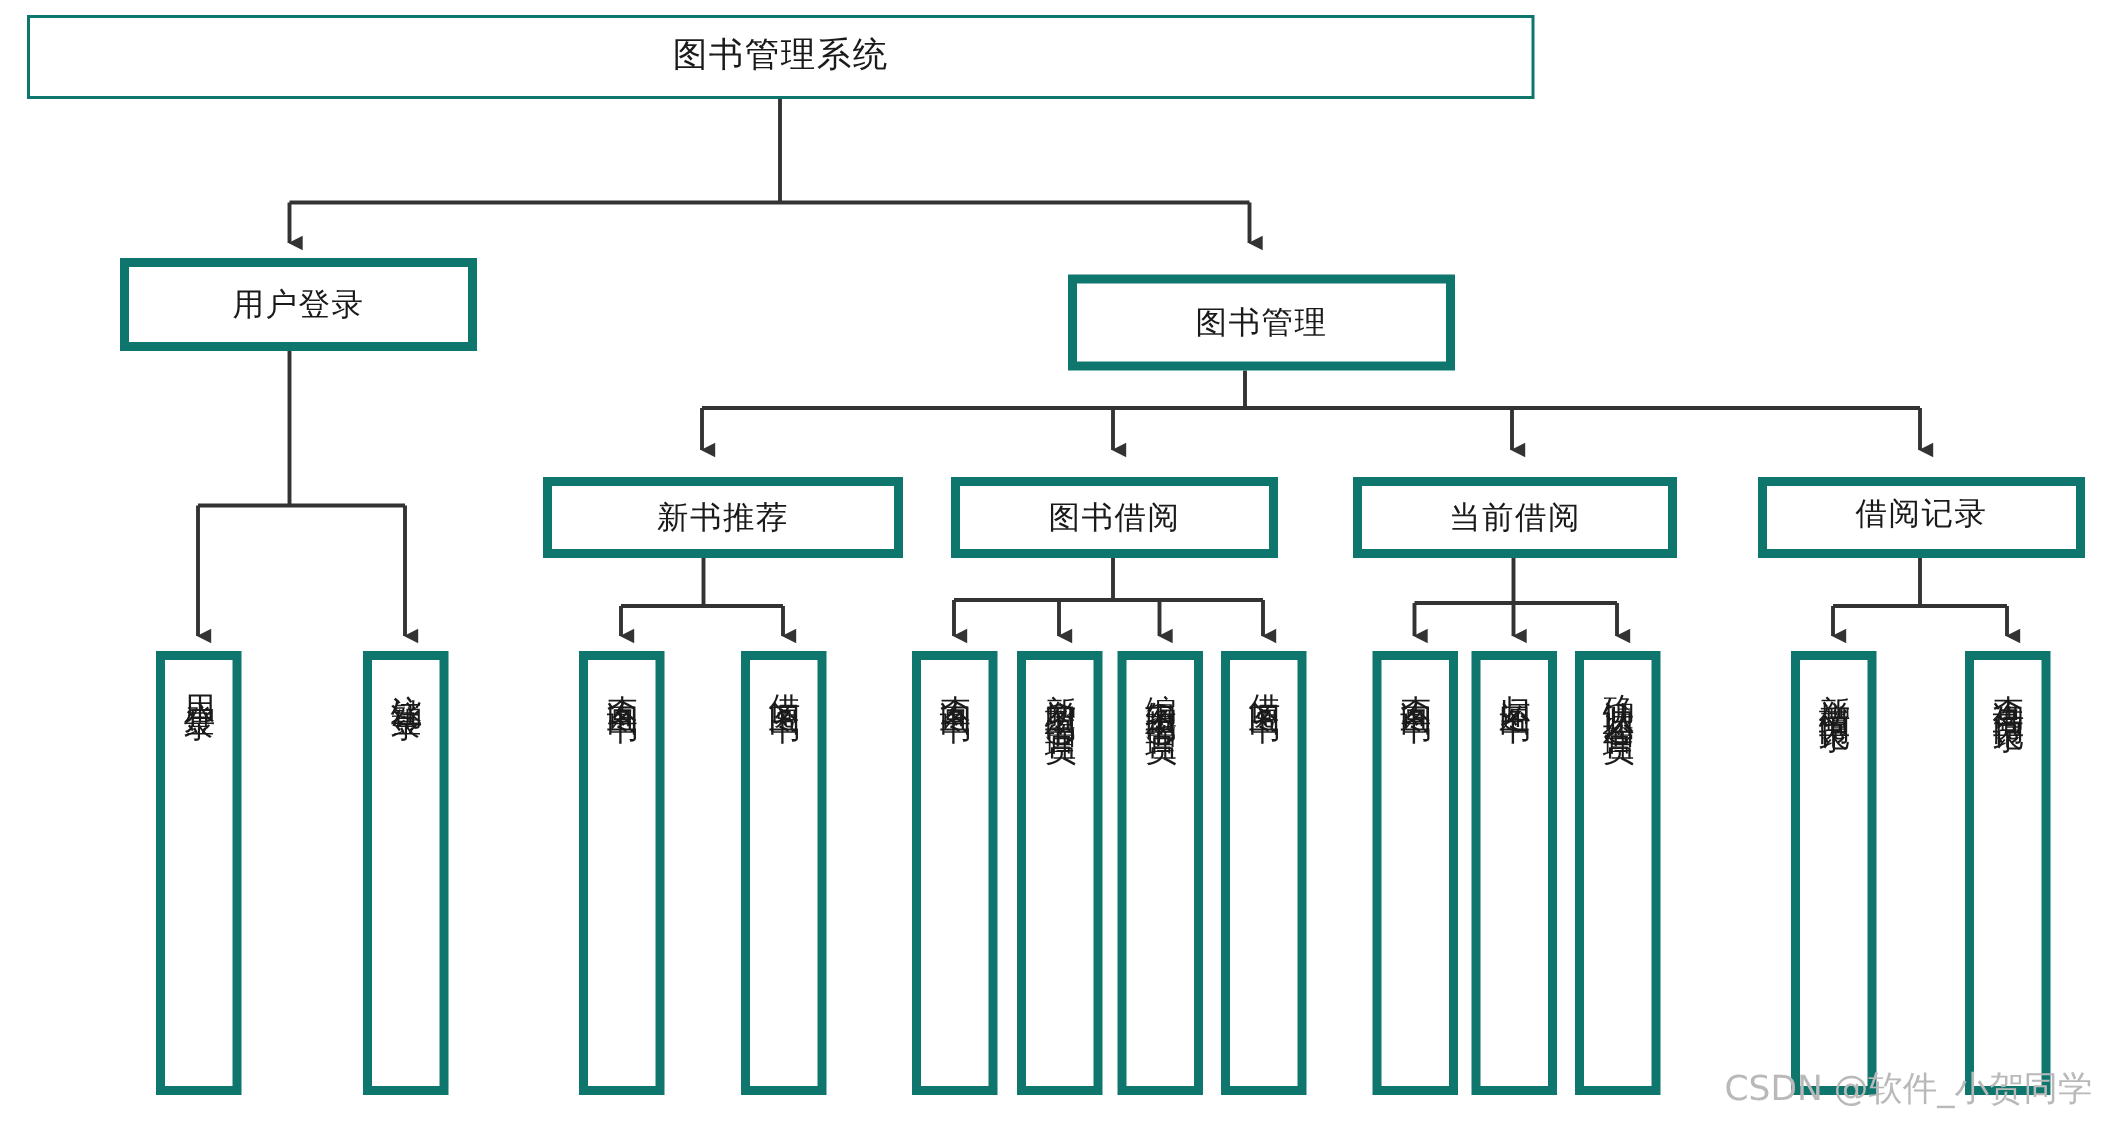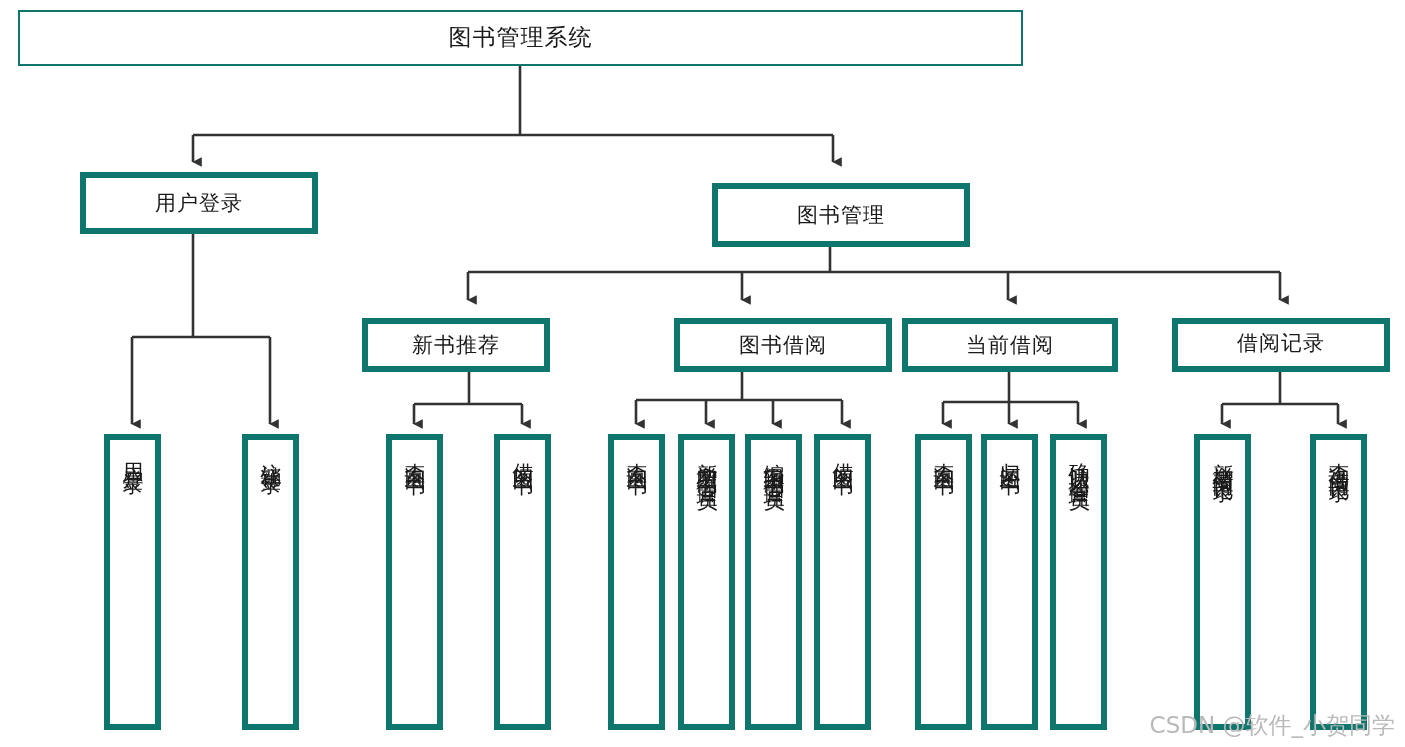--- a/index.html
+++ b/index.html
@@ -126,24 +126,24 @@
     <span class="label">图书管理系统</span>
   </div>
 
   <div class="node branch" style="left:80px; top:172px; width:238px; height:62px;">
     <span class="label">用户登录</span>
   </div>
   <div class="node branch" style="left:712px; top:172px; width:258px; height:64px;margin-top:11px;">
     <span class="label">图书管理</span>
   </div>
 
-  <div class="node branch" style="left:362px; top:318px; width:188px; height:54px;">
+  <div class="node branch" style="left:362px; top:318px; width:240px; height:54px;">
     <span class="label">新书推荐</span>
   </div>
-  <div class="node branch" style="left:634px; top:318px; width:218px; height:54px;margin-left:40px;">
+  <div class="node branch" style="left:634px; top:318px; width:218px; height:54px;">
     <span class="label">图书借阅</span>
   </div>
   <div class="node branch" style="left:902px; top:318px; width:216px; height:54px;">
     <span class="label">当前借阅</span>
   </div>
   <div class="node branch" style="left:1172px; top:318px; width:218px; height:54px;font-family:Liberation Mono, monospace;">
     <span class="label">借阅记录</span>
   </div>
 
   <div class="node leaf" style="left:104px; top:434px; width:57px; height:296px;">

